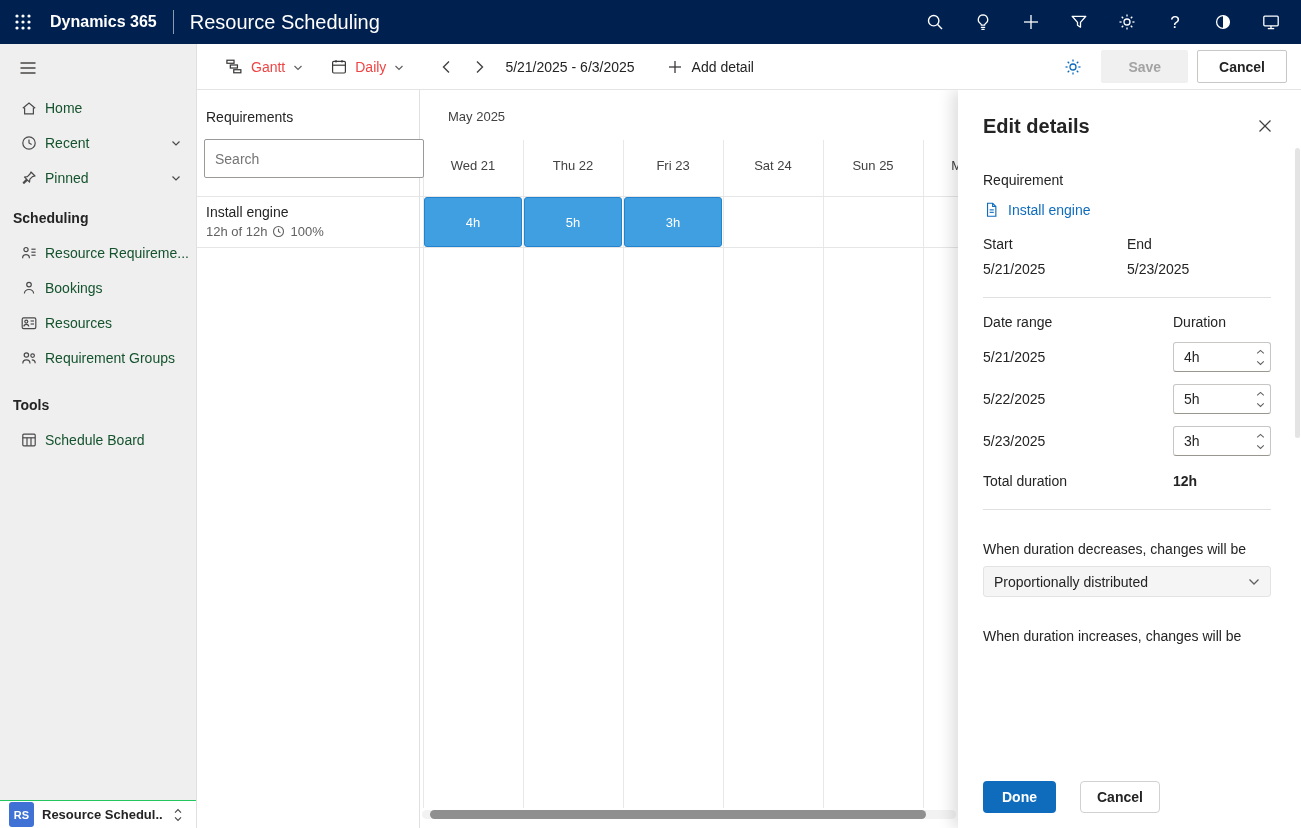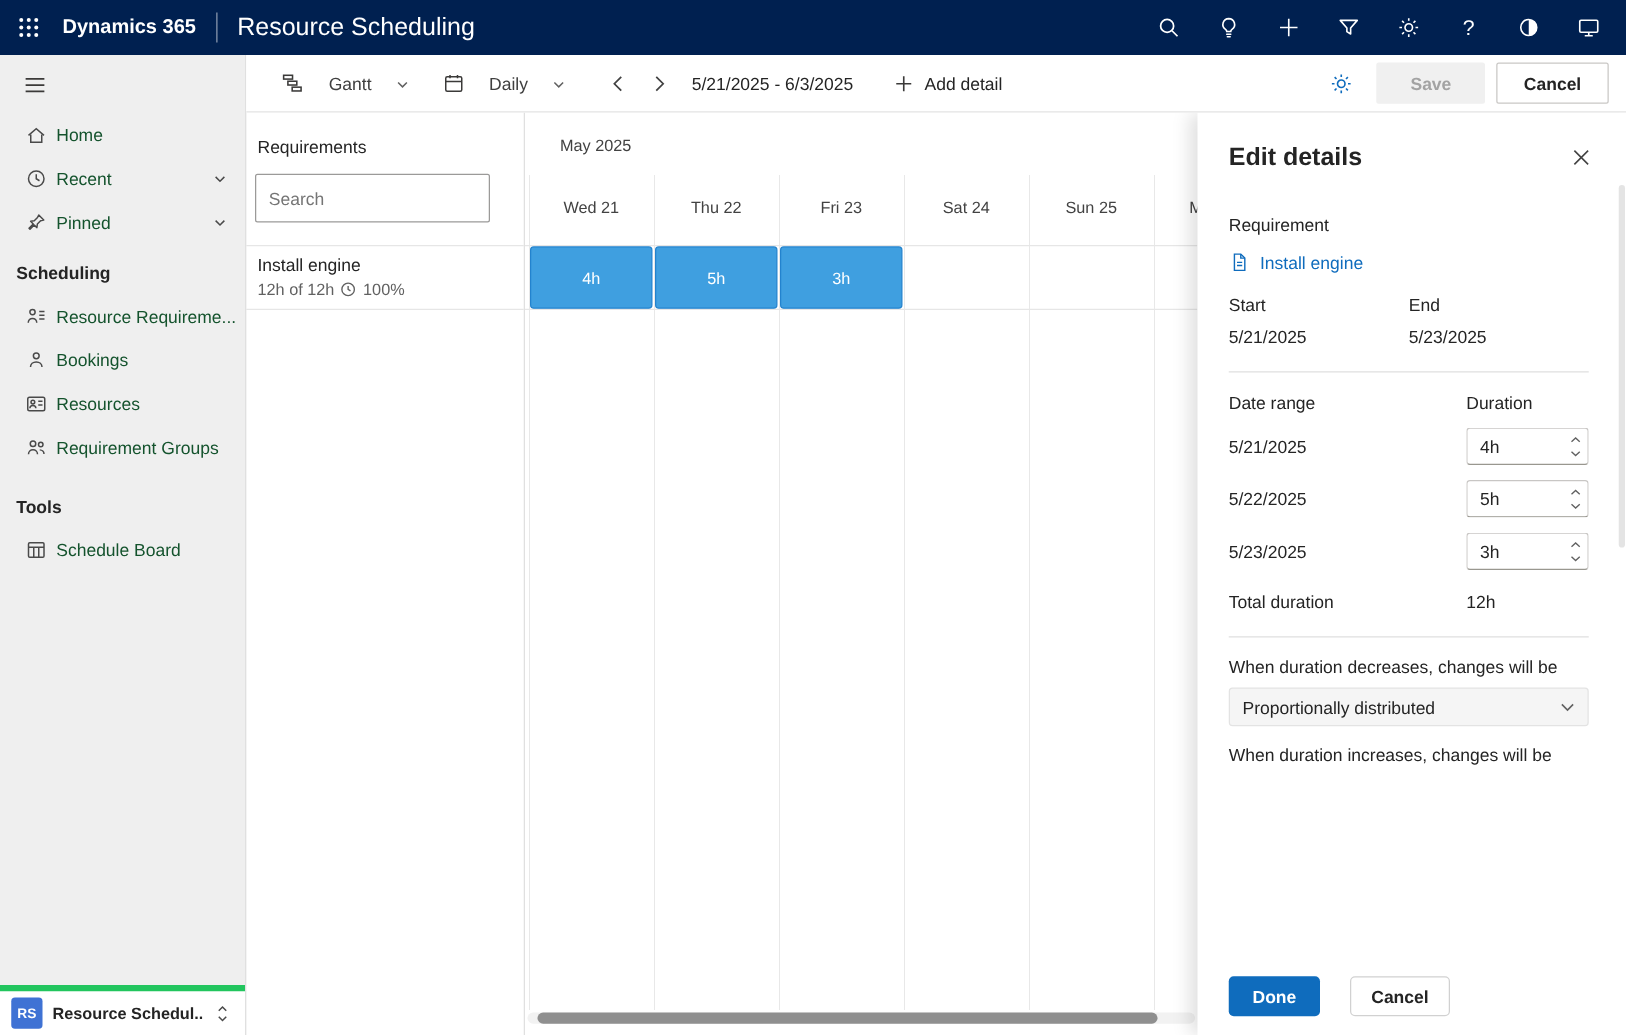--- a/index.html
+++ b/index.html
@@ -24,47 +24,47 @@
   
   .sidebar{position:absolute;left:0;top:44px;bottom:0;width:197px;background:#efefef;
            border-right:1px solid #e0e0e0;display:flex;flex-direction:column;z-index:10}
   .hamburger{width:44px;height:44px;margin:2px 0 0 6px;display:flex;align-items:center;justify-content:center;color:#3b3a39}
   .nav{flex:1;overflow:hidden}
   .nav-item{display:flex;align-items:center;height:35px;padding-left:20px;gap:7px;color:#14532d;cursor:pointer}
   .nav-item .icn{width:18px;display:flex;justify-content:center;color:#4a4a4a}
   .nav-item .chev{margin-left:auto;margin-right:14px;color:#4a4a4a;display:flex}
   .group-title{font-weight:700;padding:15px 0 9px 13px}
   .group-title.tools{padding-top:22px}
-  .sb-footer{height:40px;background:#fff;border-top:5px solid #22c55e;display:flex;align-items:center;
+  .sb-footer{height:28px;background:#fff;border-top:1px solid #22c55e;display:flex;align-items:center;
              padding:0 10px 0 9px;gap:8px;cursor:pointer}
   .rs-badge{width:25px;height:25px;border-radius:3px;background:var(--badge-bg,#3f72d4);color:#fff;
             font-size:11px;font-weight:700;display:flex;align-items:center;justify-content:center;flex:none}
   .sb-footer-label{font-weight:700;font-size:13px;white-space:nowrap;overflow:hidden;flex:1}
   .sb-footer .swap{color:#4a4a4a;display:flex}
 
   
   .toolbar{position:absolute;left:197px;right:0;top:44px;height:46px;background:#fff;
            border-bottom:1px solid #e4e4e4;display:flex;align-items:center;padding:0 14px 0 28px;z-index:15}
-  .view-btn{display:flex;align-items:center;gap:19px;margin-right:26px;color:#404040}
+  .view-btn{display:flex;align-items:center;gap:7px;margin-right:26px;color:#ef4444}
   .view-btn .icn{color:#3b3a39;display:flex}
   .view-btn .chv{color:#616161;display:flex;margin-top:2px}
   .nav-chev{width:32px;height:32px;display:flex;align-items:center;justify-content:center;color:#424242}
   .date-range{margin:0 10px;white-space:nowrap}
   .add-detail{display:flex;align-items:flex-end;gap:9px;margin-left:22px;color:#242424}
   .add-detail .icn{color:#3b3a39;display:flex}
   .toolbar-spacer{flex:1}
   .gear-btn{width:40px;height:40px;display:flex;align-items:center;justify-content:center;color:var(--accent,#0f6cbd);margin-right:8px}
   .save-btn{height:33px;padding:0 27px;background:#f0f0f0;color:#a3a3a3;font-weight:600;border-radius:2px;margin-right:9px;cursor:default}
   .cancel-top-btn{height:33px;padding:0 21px;background:#fff;border:1px solid #c9c7c5;font-weight:600;border-radius:2px}
 
   
   .req-panel{position:absolute;left:197px;top:90px;width:223px;bottom:0;background:#fff;
              border-right:1px solid #e0e0e0;z-index:5}
   .req-title{padding:19px 8px 0 9px}
-  .req-search{margin:14px 0 0 7px;display:block;width:188px;height:39px;border:1px solid #9b9a99;border-radius:2px;
+  .req-search{margin:14px 0 0 7px;display:block;width:220px;height:39px;border:1px solid #9b9a99;border-radius:2px;
               padding:0 10px;font-size:14px;font-family:inherit;color:#242424;background:#fff}
   .req-search::placeholder{color:#757575}
   .req-item{position:absolute;left:0;right:0;top:106px;height:52px;border-top:1px solid #e6e6e6;
             border-bottom:1px solid #e6e6e6;padding:7px 8px 0 9px;cursor:pointer}
   .req-item-sub{margin-top:4px;font-size:13px;color:#616161;display:flex;align-items:center;gap:5px}
   .req-item-sub .icn{display:flex;color:#616161}
 
   
   .gantt{position:absolute;left:420px;top:90px;width:538px;bottom:0;background:#fff;overflow:hidden}
   .gantt-month{position:absolute;left:28px;top:19px;font-size:13px;color:#424242}
@@ -98,22 +98,22 @@
   .ep-sec-title{margin-top:18px;font-weight:600}
   .ep-table-head{display:flex;justify-content:space-between;margin-top:16px}
   .col2{width:98px}
   .ep-row{display:flex;justify-content:space-between;align-items:center;margin-top:12px}
   .spin{width:98px;height:30px;border:1px solid #c8c6c4;border-bottom-color:#99978f;border-radius:3px;
         background:#fff;display:flex;align-items:stretch}
   .spin-val{flex:1;display:flex;align-items:center;padding-left:10px}
   .spin-btns{width:17px;display:flex;flex-direction:column;justify-content:center;gap:3px;padding-right:3px;color:#616161}
   .spin-btn{height:8px;display:flex;align-items:center;justify-content:center;color:#616161}
   .ep-total{display:flex;justify-content:space-between;margin-top:17px}
-  .ep-total .t-val{font-weight:400}
-  .ep-para{margin-top:15px}
+  .ep-total .t-val{font-weight:700}
+  .ep-para{margin-top:31px}
   .ep-select{margin-top:9px;height:31px;width:100%;background:#f5f5f5;border:1px solid #e3e3e3;border-radius:3px;
              display:flex;align-items:center;justify-content:space-between;padding:0 10px;color:#242424;text-align:left}
   .ep-select .chv{color:#616161;display:flex}
   .ep-footer{position:absolute;left:25px;bottom:15px;display:flex;gap:24px}
   .done-btn{height:32px;padding:0 19px;background:var(--accent,#0f6cbd);color:#fff;font-weight:600;border-radius:4px}
   .ep-cancel-btn{height:32px;padding:0 16px;background:#fff;border:1px solid #d1d1d1;font-weight:600;border-radius:4px}
   .ep-scroll{position:absolute;right:1px;top:58px;width:5px;height:290px;background:#d9d9d9;border-radius:3px;opacity:.7}
 </style>
 </head>
 <body>

